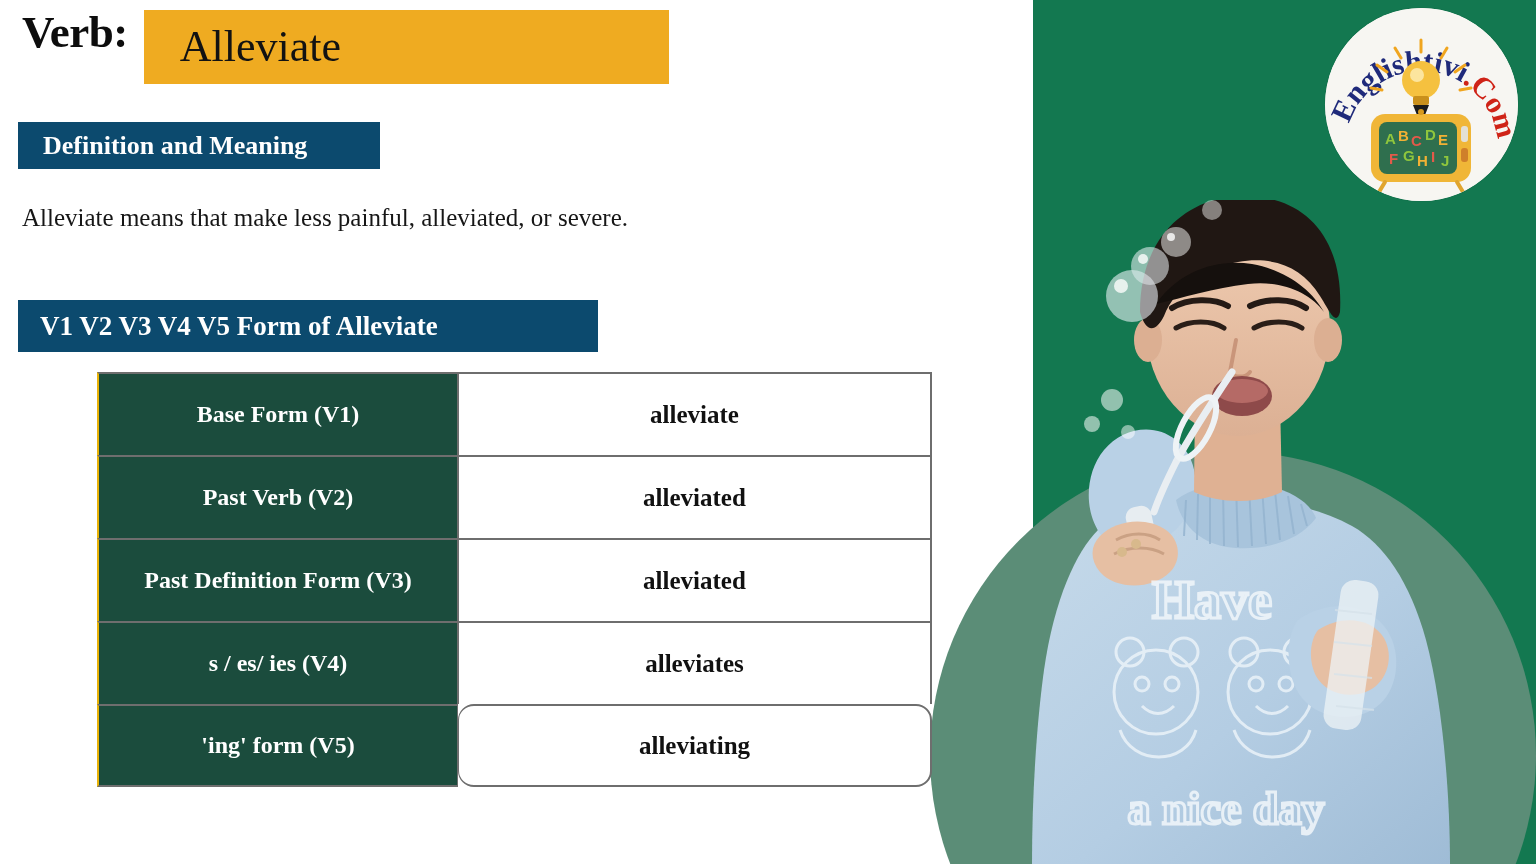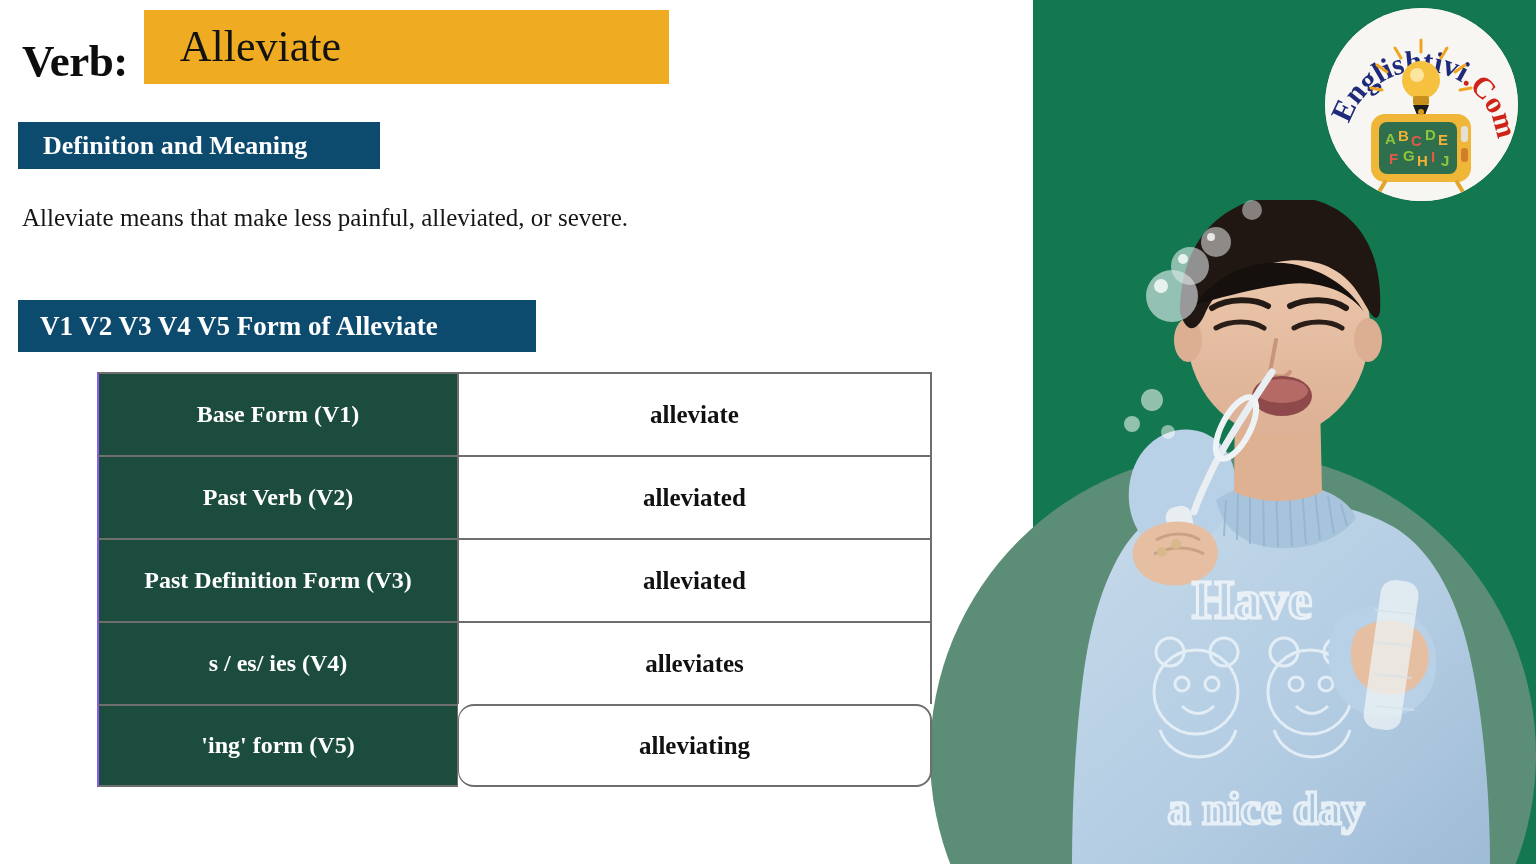--- a/index.html
+++ b/index.html
@@ -55,21 +55,21 @@
     overflow: hidden;
   }
   .logo svg { display: block; }
 
   
   .verb-row {
     position: absolute;
     left: 22px;
     top: 10px;
     display: flex;
-    align-items: flex-end;
+    align-items: flex-start;
     height: 74px;
   }
   .verb-label {
     font-size: 45px;
     font-weight: bold;
     color: #0d0d0d;
     letter-spacing: -0.5px;
     line-height: 1;
     padding-right: 16px;
   }
@@ -102,21 +102,21 @@
     left: 18px;
     top: 122px;
     width: 362px;
     height: 47px;
     padding-left: 25px;
     font-size: 26px;
   }
   #forms-heading {
     left: 18px;
     top: 300px;
-    width: 518px;
+    width: 580px;
     height: 52px;
     padding-left: 22px;
     font-size: 27px;
   }
 
   
   .definition {
     position: absolute;
     left: 22px;
     top: 203px;
@@ -142,21 +142,21 @@
     text-align: center;
     font-weight: bold;
     font-family: "Liberation Serif", "DejaVu Serif", serif;
   }
   .forms-table td.label-cell {
     width: 361px;
     background: #1b4c3d;
     color: #ffffff;
     font-size: 24px;
     border-top: 2px solid #6e6e6e;
-    border-left: 2px solid #8b5cf6;
+    border-left: 2px solid #eab308;
     border-right: 1px solid #6e6e6e;
   }
   .forms-table td.value-cell {
     width: 474px;
     background: #ffffff;
     color: #111111;
     font-size: 25px;
     border-top: 2px solid #6e6e6e;
     border-right: 2px solid #6e6e6e;
     border-left: 1px solid #6e6e6e;
@@ -175,21 +175,21 @@
     font-weight: bold;
     line-height: 1;
     font-family: "Liberation Serif", "DejaVu Serif", serif;
   }
   .brand-main { color: #1f2a7a; }
   .brand-tld  { color: #e02314; }
 
   
   .person {
     position: absolute;
-    left: 1020px;
+    left: 980px;
     top: 200px;
     width: 516px;
     height: 664px;
     overflow: hidden;
     text-align: right;
   }
   .person svg { display: block; }
 </style>
 </head>
 <body>

